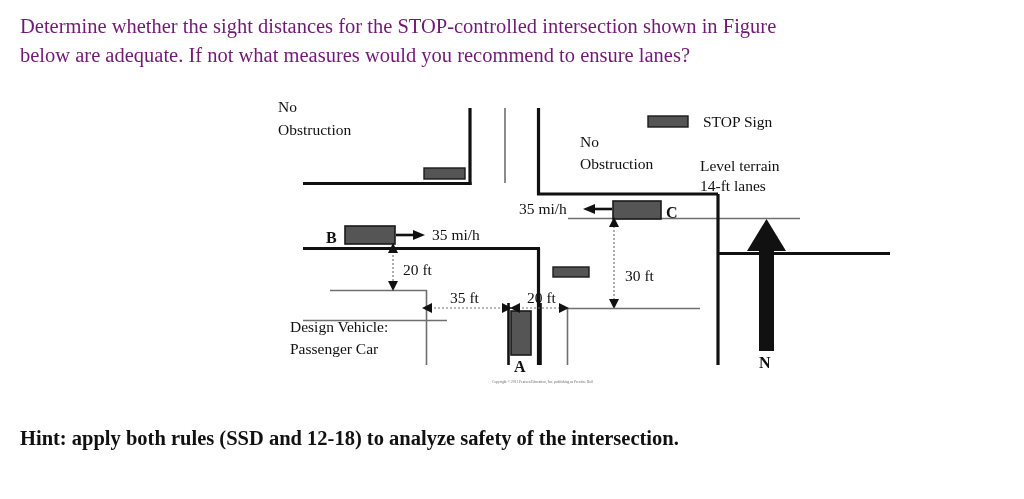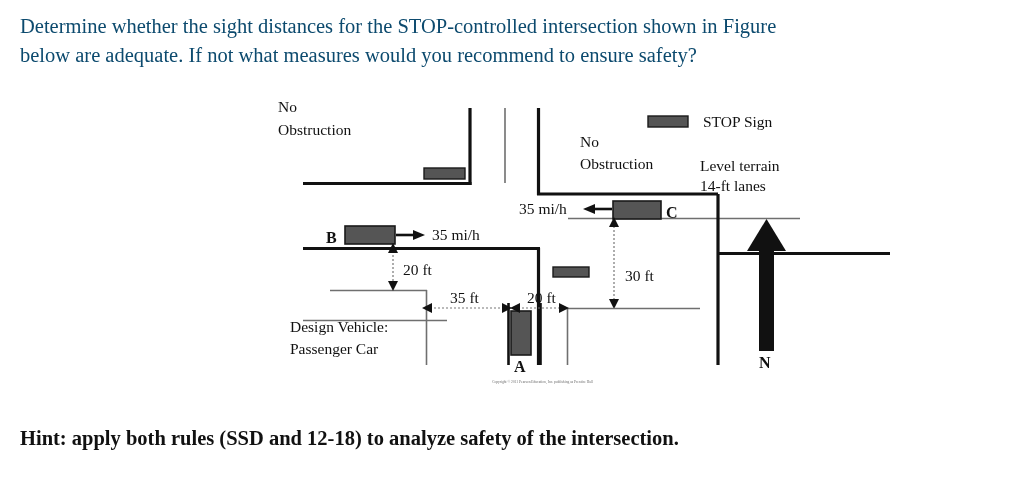--- a/index.html
+++ b/index.html
@@ -21,21 +21,21 @@
     width: 1024px;
     height: 499px;
   }
   .prompt {
     position: absolute;
     left: 20px;
     top: 12px;
     width: 990px;
     font-size: 20.5px;
     line-height: 29px;
-    color: #0c4a6e;
+    color: #701a75;
     font-family: "Liberation Serif", serif;
   }
   .prompt .line { display: block; white-space: nowrap; }
   .hint {
     position: absolute;
     left: 20px;
     top: 424px;
     width: 980px;
     font-size: 20.5px;
     line-height: 28px;
@@ -69,21 +69,21 @@
     fill: #6d6d6d;
   }
 </style>
 </head>
 <body>
 
 <div class="page">
 
   <div class="prompt">
     <span class="line">Determine whether the sight distances for the STOP-controlled intersection shown in Figure</span>
-    <span class="line">below are adequate. If not what measures would you recommend to ensure safety?</span>
+    <span class="line">below are adequate. If not what measures would you recommend to ensure lanes?</span>
   </div>
 
   <div class="figure">
     <svg width="1024" height="305" viewBox="0 0 1024 305" xmlns="http://www.w3.org/2000/svg">
 
       <g>
 
         <line x1="470" y1="13" x2="470" y2="90" stroke="#111111" stroke-width="3.2"></line>
 
         <line x1="303" y1="88.5" x2="471.5" y2="88.5" stroke="#111111" stroke-width="3.2"></line>

